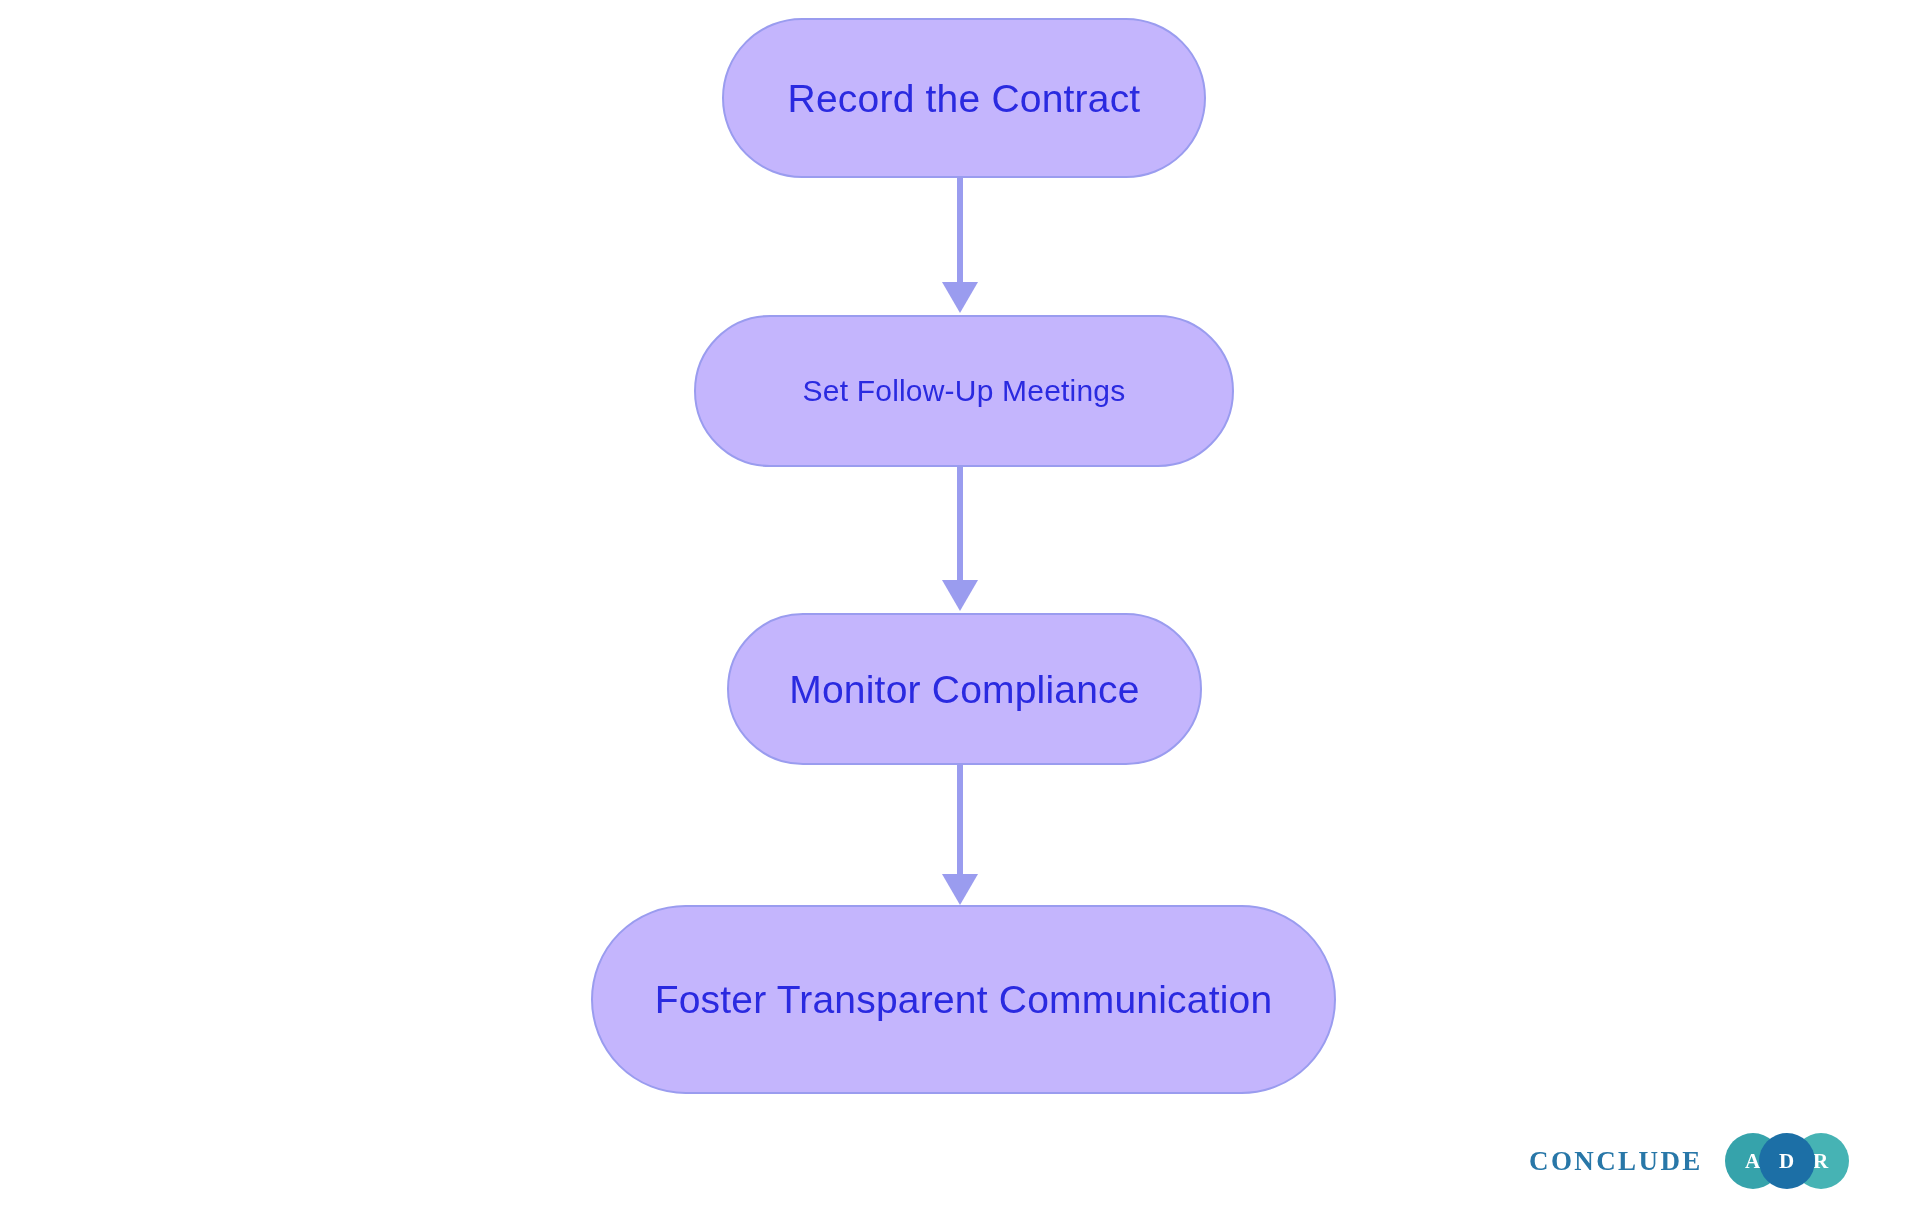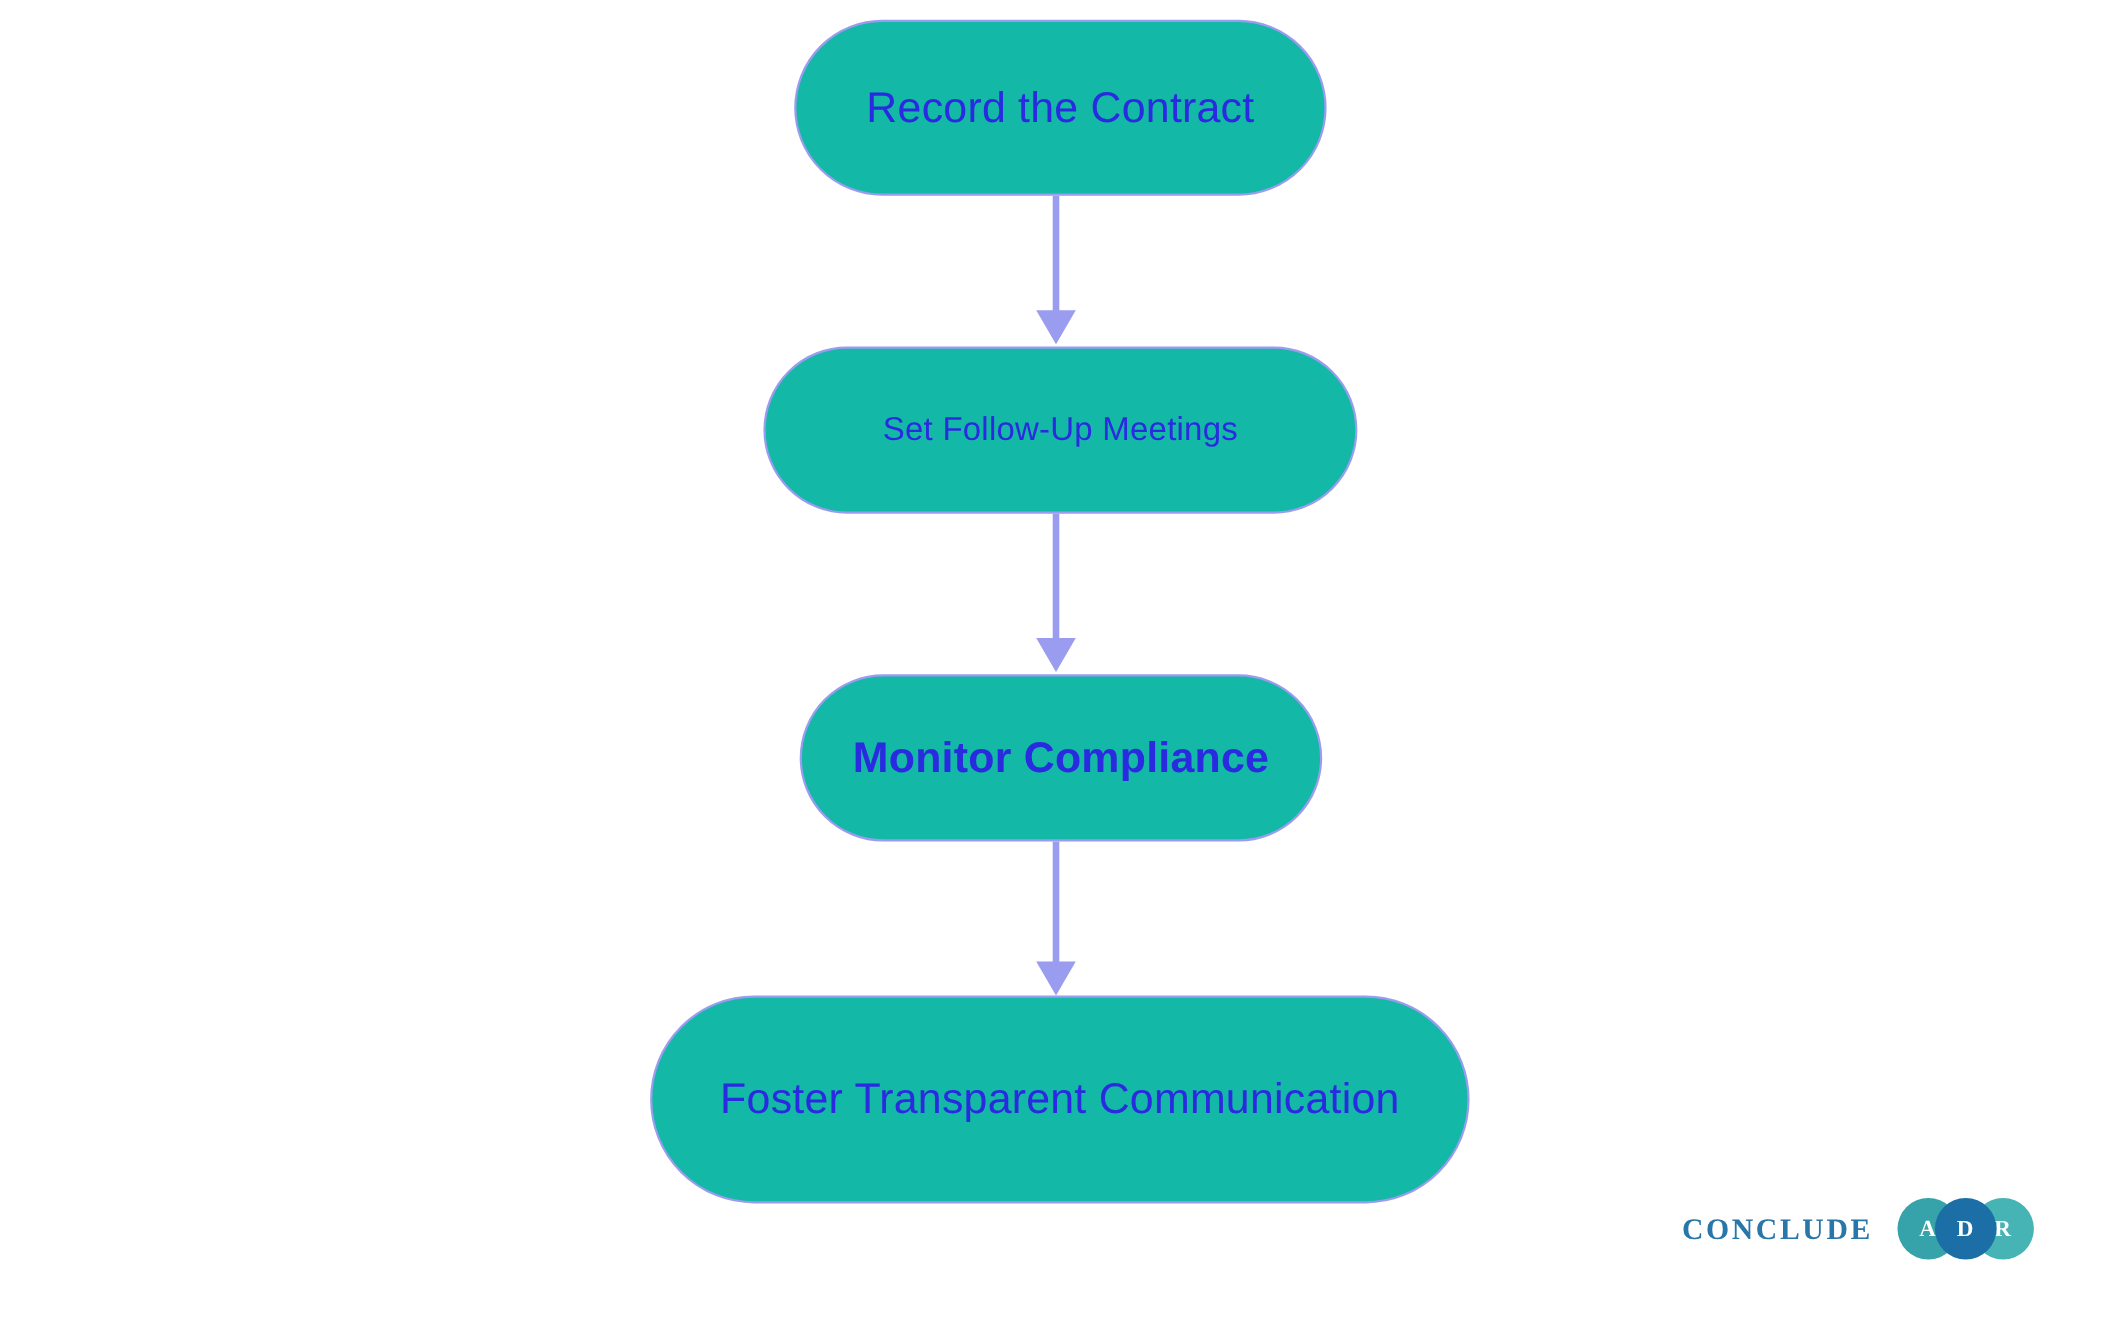--- a/index.html
+++ b/index.html
@@ -20,21 +20,21 @@
     position: absolute;
     left: 0;
     top: 0;
     width: 1920px;
     height: 1215px;
   }
 
   .flow-node {
     position: absolute;
     box-sizing: border-box;
-    background: #14b8a6;
+    background: #c4b5fd;
     border: 2px solid #9a9cef;
     border-radius: 999px;
     display: flex;
     align-items: center;
     justify-content: center;
     color: #2a2ae0;
     font-family: "Liberation Sans", sans-serif;
     font-weight: 400;
     letter-spacing: 0.2px;
     white-space: nowrap;
@@ -61,21 +61,20 @@
     height: 152px;
     font-size: 30px;
   }
   
   #node-2 {
     left: 727px;
     top: 613px;
     width: 475px;
     height: 152px;
     font-size: 39px;
-    font-weight: bold;
   }
   
   #node-3 {
     left: 591px;
     top: 905px;
     width: 745px;
     height: 189px;
     font-size: 39px;
   }
 
@@ -98,21 +97,21 @@
   }
 
   #arrow-0 { top: 178px; height: 105px; }
   #arrow-1 { top: 467px; height: 114px; }
   #arrow-2 { top: 765px; height: 110px; }
 
   
   #brand-logo {
     position: absolute;
     left: 1529px;
-    top: 1086px;
+    top: 1130px;
     height: 62px;
     display: flex;
     align-items: center;
   }
   #brand-wordmark {
     font-family: "Liberation Serif", "DejaVu Serif", serif;
     font-weight: 700;
     font-size: 27px;
     letter-spacing: 2.4px;
     color: #2877a8;

